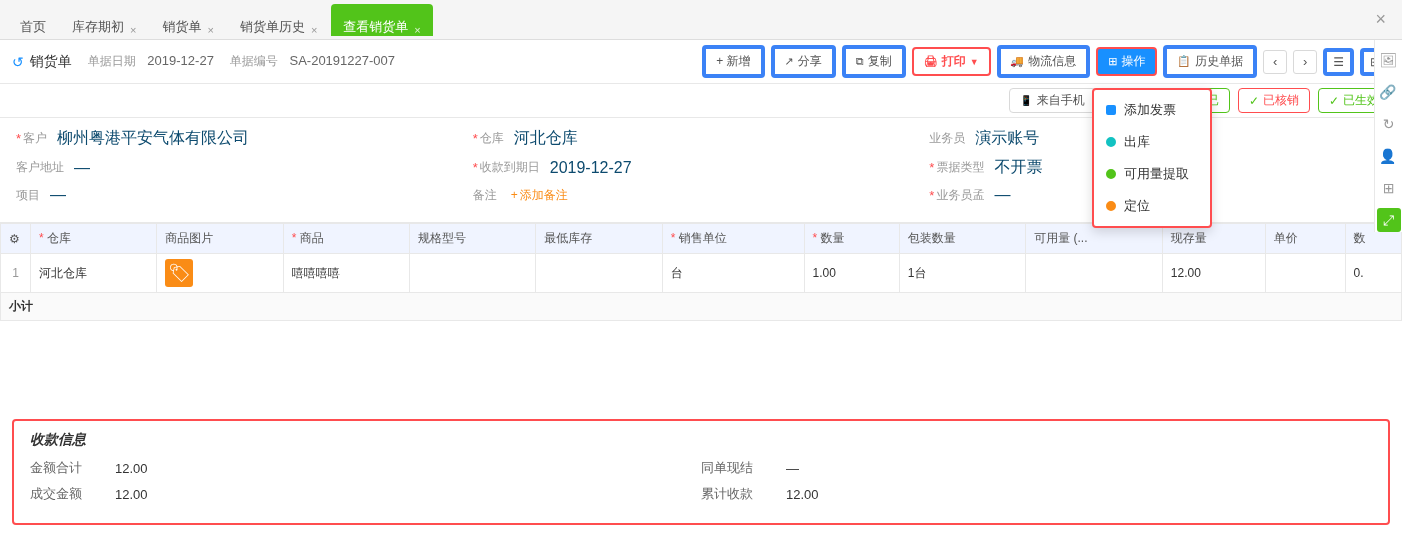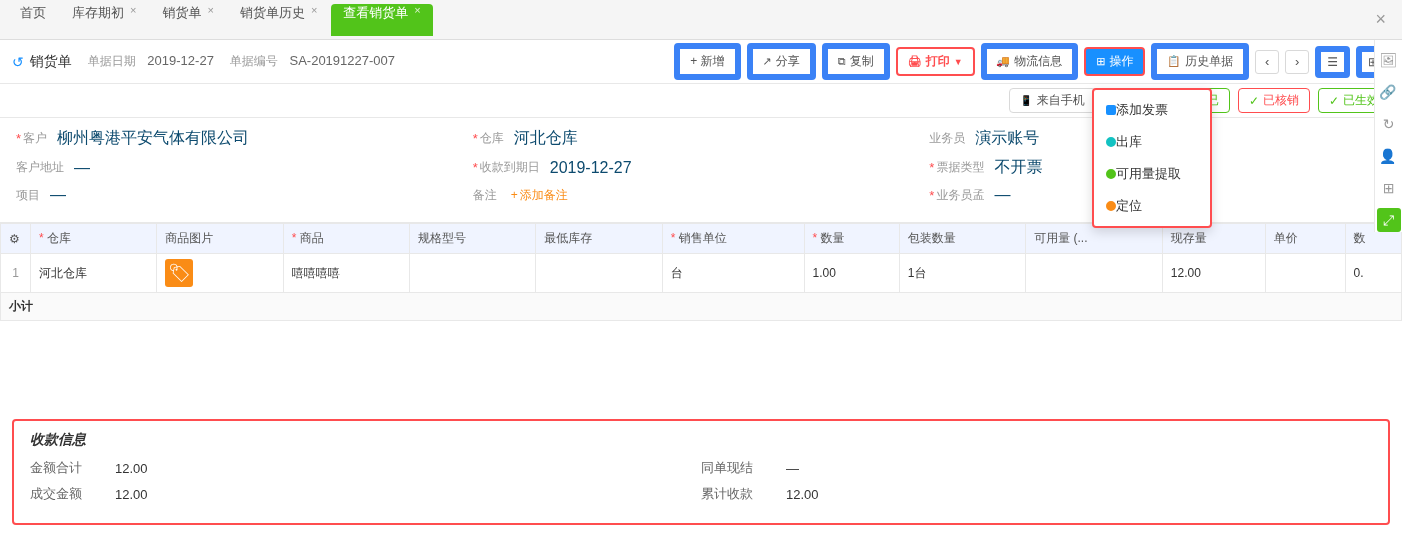--- a/index.html
+++ b/index.html
@@ -2,34 +2,34 @@
 <html><head>
   <meta charset="utf-8">
   <style>
     * { box-sizing: border-box; margin: 0; padding: 0; }
     body { font-family: 'Microsoft YaHei', '微软雅黑', sans-serif; font-size: 13px; background: #f0f2f5; color: #333; }
 
     .app-container { width: 1402px; height: 533px; background: #fff; overflow: hidden; position: relative; display: flex; flex-direction: column; }
 
     
     .tab-bar { display: flex; align-items: center; background: #f5f5f5; border-bottom: 1px solid #ddd; height: 40px; padding: 0 8px; }
-    .tab-item { display: flex; align-items: flex-start; padding: 0 12px; height: 32px; cursor: pointer; font-size: 13px; color: #555; border-radius: 4px 4px 0 0; margin-right: 2px; white-space: nowrap; }
+    .tab-item { display: flex; align-items: flex-end; padding: 0 12px; height: 32px; cursor: pointer; font-size: 13px; color: #555; border-radius: 4px 4px 0 0; margin-right: 2px; white-space: nowrap; }
     .tab-item.active-green { background: #52c41a; color: #fff; border: none; }
     .tab-close { margin-left: 6px; color: #999; font-size: 11px; cursor: pointer; }
     .tab-bar-spacer { flex: 1; }
     .tab-bar-close { font-size: 18px; color: #999; cursor: pointer; padding: 0 8px; }
 
     
     .toolbar { display: flex; align-items: center; padding: 6px 12px; background: #fff; border-bottom: 1px solid #e8e8e8; height: 44px; }
     .doc-icon { color: #1890ff; margin-right: 6px; font-size: 14px; }
     .doc-title { font-size: 14px; color: #333; margin-right: 16px; }
     .doc-meta { display: flex; align-items: center; gap: 16px; color: #666; font-size: 13px; }
     .toolbar-spacer { flex: 1; }
     .toolbar-actions { display: flex; align-items: center; gap: 6px; }
-    .toolbar-btn { display: flex; align-items: center; gap: 4px; padding: 4px 10px; border: 6px solid #3b82f6; border-radius: 4px; cursor: pointer; background: #fff; color: #555; font-size: 12px; white-space: nowrap; }
+    .toolbar-btn { display: flex; align-items: center; gap: 4px; padding: 4px 10px; border: 4px solid #3b82f6; border-radius: 4px; cursor: pointer; background: #fff; color: #555; font-size: 12px; white-space: nowrap; }
     .toolbar-btn.btn-print { background: #fff; border: 2px solid #ff4d4f; color: #ff4d4f; font-weight: bold; }
     .toolbar-btn.btn-ops { background: #1890ff; color: #fff; border: none; }
     .pager-btn { width: 24px; height: 24px; display: flex; align-items: center; justify-content: center; border: 1px solid #d9d9d9; border-radius: 3px; cursor: pointer; background: #fff; color: #555; }
 
     
     .sub-toolbar { display: flex; align-items: center; justify-content: flex-end; padding: 4px 12px; background: #fff; border-bottom: 1px solid #e8e8e8; gap: 8px; }
     .sub-btn { display: flex; align-items: center; gap: 4px; padding: 3px 10px; border: 1px solid #d9d9d9; border-radius: 4px; cursor: pointer; background: #fff; color: #555; font-size: 12px; }
     .sub-btn.green-outline { border-color: #52c41a; color: #52c41a; }
     .sub-btn.red-outline { border-color: #ff4d4f; color: #ff4d4f; }
     .sub-btn.orange-outline { border-color: #fa8c16; color: #fa8c16; }
@@ -58,21 +58,21 @@
     .payment-section { border: 2px solid #ff4d4f; margin: 8px 12px; padding: 10px 16px; border-radius: 4px; background: #fff; }
     .payment-title { font-size: 14px; font-weight: bold; color: #333; margin-bottom: 8px; font-style: italic; }
     .payment-grid { display: grid; grid-template-columns: 1fr 1fr; gap: 4px 0; }
     .payment-row { display: flex; align-items: center; gap: 15px; padding: 2px 0; }
     .payment-label { color: #666; font-size: 13px; min-width: 70px; }
     .payment-value { color: #333; font-size: 13px; }
     .payment-value.red { color: #ff4d4f; }
 
     
     .dropdown-menu { position: absolute; top: 88px; right: 190px; background: #fff; border: 2px solid #ff4d4f; border-radius: 4px; box-shadow: 0 4px 12px rgba(0,0,0,0.15); z-index: 100; min-width: 120px; padding: 4px 0; }
-    .dropdown-item { display: flex; align-items: center; padding: 7px 12px; cursor: pointer; font-size: 13px; color: #333; }
+    .dropdown-item { display: flex; align-items: center; gap: 8px; padding: 7px 12px; cursor: pointer; font-size: 13px; color: #333; }
     .dropdown-dot { width: 10px; height: 10px; border-radius: 2px; display: inline-block; }
     .dot-blue { background: #1890ff; }
     .dot-circle { width: 10px; height: 10px; border-radius: 50%; display: inline-block; }
     .dot-cyan { background: #13c2c2; border: 2px solid #13c2c2; }
     .dot-green { background: #52c41a; border: 2px solid #52c41a; }
     .dot-orange { background: #fa8c16; border: 2px solid #fa8c16; }
 
     
     .right-sidebar { position: absolute; right: 0; top: 40px; width: 28px; background: #fff; border-left: 1px solid #e8e8e8; display: flex; flex-direction: column; align-items: center; padding-top: 8px; gap: 8px; }
     .sidebar-icon { width: 24px; height: 24px; display: flex; align-items: center; justify-content: center; cursor: pointer; color: #999; font-size: 14px; border-radius: 3px; }

